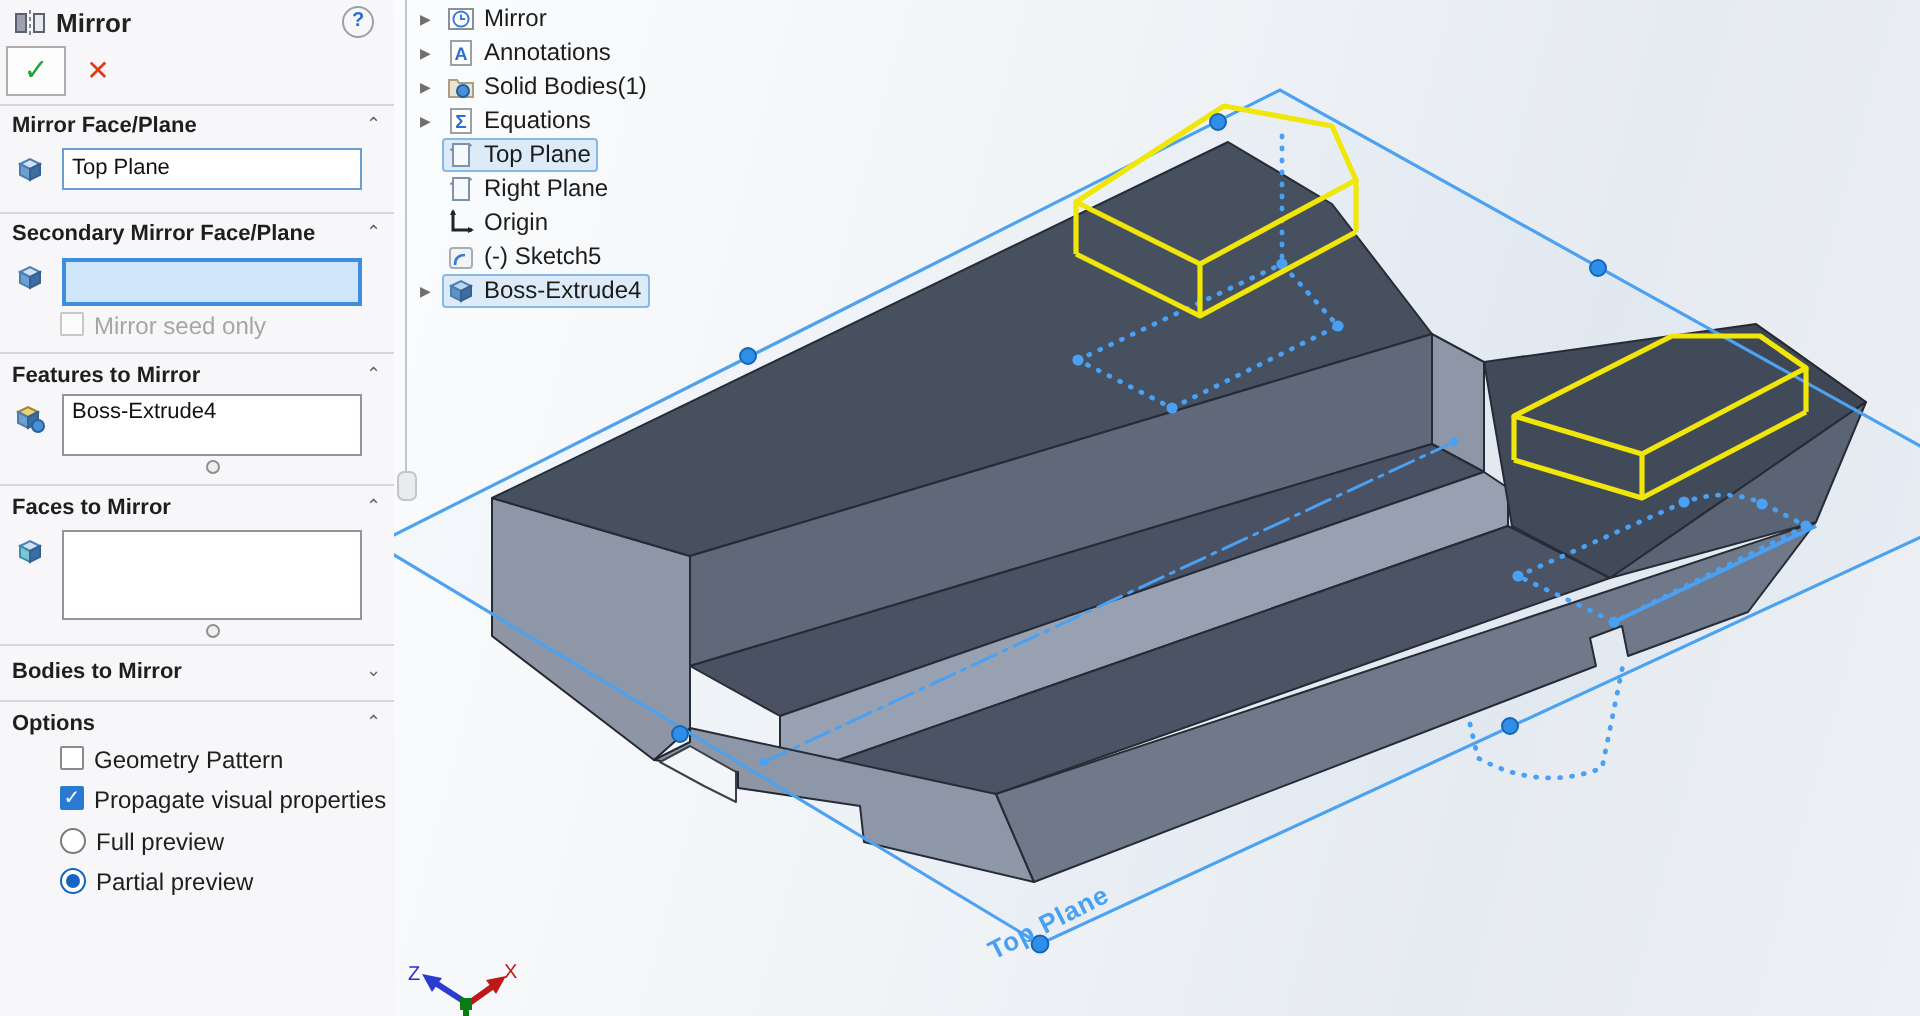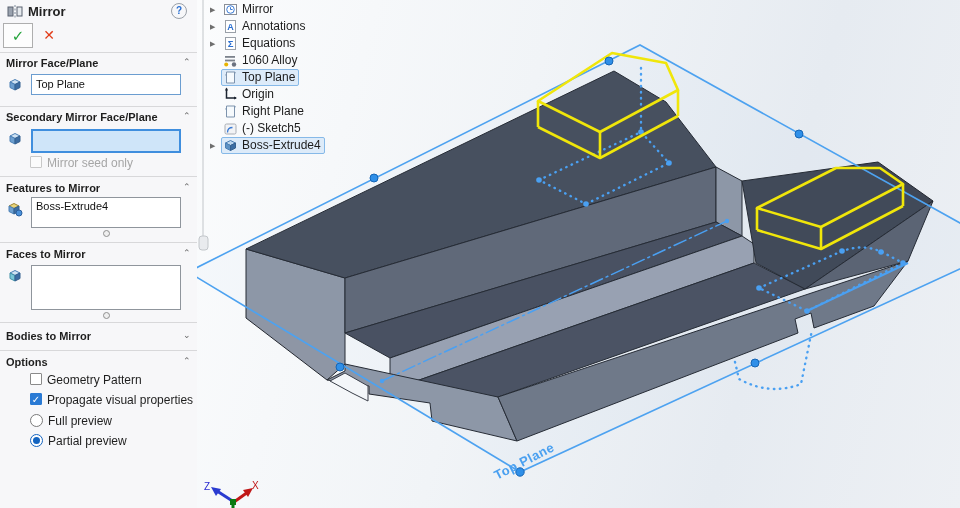--- a/index.html
+++ b/index.html
@@ -245,73 +245,71 @@
                 <rect x="2.5" y="1.5" width="10" height="12" fill="#fff" stroke="#9aa0a8"></rect>
                 <text x="7.5" y="11" font-size="9" font-weight="bold" fill="#2a6fd1" text-anchor="middle">A</text>
               </svg></span>
             <span class="tlabel">Annotations</span>
           </span>
         </div>
         <div class="trow">
           <span class="arrow">▶</span>
           <span class="twrap">
             <span class="ticon"><svg width="15" height="15" viewBox="0 0 15 15">
+                <path d="M1.5,4 h4 l1,1.5 h7 v7 h-12 Z" fill="#e9e3d0" stroke="#a89f86"></path>
+                <circle cx="8.5" cy="9.5" r="3" fill="#4a90d9" stroke="#1d5fa0"></circle>
+              </svg></span>
+            <span class="tlabel">Solid Bodies(1)</span>
+          </span>
+        </div>
+        <div class="trow">
+          <span class="arrow">▶</span>
+          <span class="twrap">
+            <span class="ticon"><svg width="15" height="15" viewBox="0 0 15 15">
                 <rect x="2.5" y="1.5" width="10" height="12" fill="#fff" stroke="#9aa0a8"></rect>
                 <text x="7.5" y="11.2" font-size="9.5" font-weight="bold" fill="#2a6fd1" text-anchor="middle">Σ</text>
               </svg></span>
             <span class="tlabel">Equations</span>
           </span>
         </div>
         <div class="trow">
           <span class="arrow"></span>
-          <span class="twrap">
-            <span class="ticon"><svg width="15" height="15" viewBox="0 0 15 15">
-                <rect x="2" y="3" width="10" height="1.8" fill="#7c828c"></rect>
-                <rect x="2" y="6.6" width="10" height="1.8" fill="#7c828c"></rect>
-                <circle cx="3.2" cy="11.5" r="2" fill="#e8b400"></circle>
-                <circle cx="11" cy="11.5" r="2.2" fill="#6b7280"></circle>
-              </svg></span>
-            <span class="tlabel">1060 Alloy</span>
-          </span>
-        </div>
-        <div class="trow">
-          <span class="arrow"></span>
           <span class="twrap sel">
             <span class="ticon"><svg width="15" height="15" viewBox="0 0 15 15">
                 <path d="M3.5,2 h8 v11 h-8 Z" fill="#f6fafd" stroke="#7d93ad"></path>
                 <path d="M3.5,4.2 l-1.3,1 M11.5,2 l1.3,1" stroke="#7d93ad"></path>
               </svg></span>
             <span class="tlabel">Top Plane</span>
+          </span>
+        </div>
+        <div class="trow">
+          <span class="arrow"></span>
+          <span class="twrap">
+            <span class="ticon"><svg width="15" height="15" viewBox="0 0 15 15">
+                <path d="M3.5,2 h8 v11 h-8 Z" fill="#f6fafd" stroke="#7d93ad"></path>
+                <path d="M3.5,4.2 l-1.3,1 M11.5,2 l1.3,1" stroke="#7d93ad"></path>
+              </svg></span>
+            <span class="tlabel">Right Plane</span>
           </span>
         </div>
         <div class="trow">
           <span class="arrow"></span>
           <span class="twrap">
             <span class="ticon"><svg width="15" height="15" viewBox="0 0 15 15">
                 <path d="M3.5,1.5 V11 H13" fill="none" stroke="#1c2430" stroke-width="1.5"></path>
                 <polygon points="3.5,0.5 2,3.5 5,3.5" fill="#1c2430"></polygon>
                 <polygon points="14,11 11,9.5 11,12.5" fill="#1c2430"></polygon>
               </svg></span>
             <span class="tlabel">Origin</span>
           </span>
         </div>
         <div class="trow">
           <span class="arrow"></span>
           <span class="twrap">
             <span class="ticon"><svg width="15" height="15" viewBox="0 0 15 15">
-                <path d="M3.5,2 h8 v11 h-8 Z" fill="#f6fafd" stroke="#7d93ad"></path>
-                <path d="M3.5,4.2 l-1.3,1 M11.5,2 l1.3,1" stroke="#7d93ad"></path>
-              </svg></span>
-            <span class="tlabel">Right Plane</span>
-          </span>
-        </div>
-        <div class="trow">
-          <span class="arrow"></span>
-          <span class="twrap">
-            <span class="ticon"><svg width="15" height="15" viewBox="0 0 15 15">
                 <rect x="2" y="3" width="11" height="10" rx="1.5" fill="#f2f3f5" stroke="#a8adb5"></rect>
                 <path d="M4.5,11.5 Q4.5,6.5 9.5,6.5" fill="none" stroke="#3a7bd5" stroke-width="1.3"></path>
               </svg></span>
             <span class="tlabel">(-) Sketch5</span>
           </span>
         </div>
         <div class="trow">
           <span class="arrow">▶</span>
           <span class="twrap sel">
             <span class="ticon"><svg width="15" height="15" viewBox="0 0 15 15">

